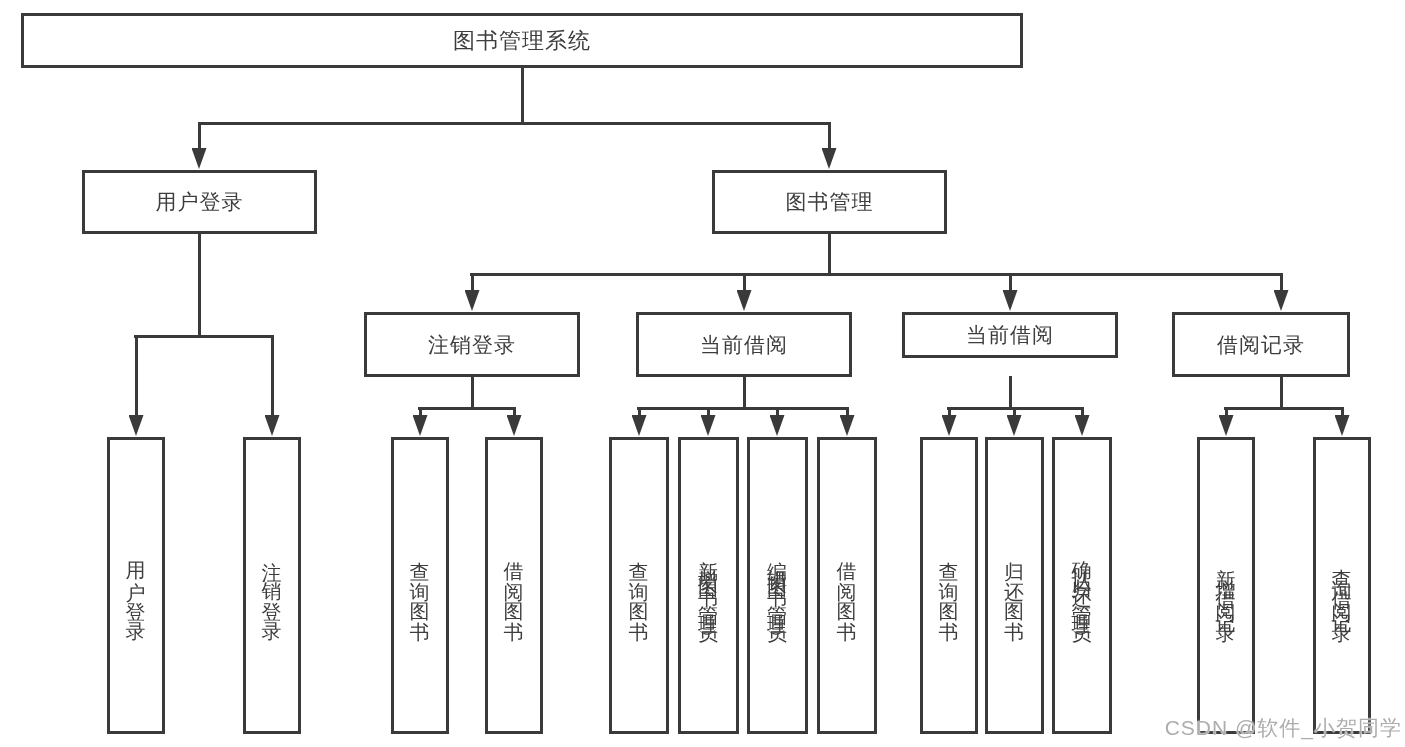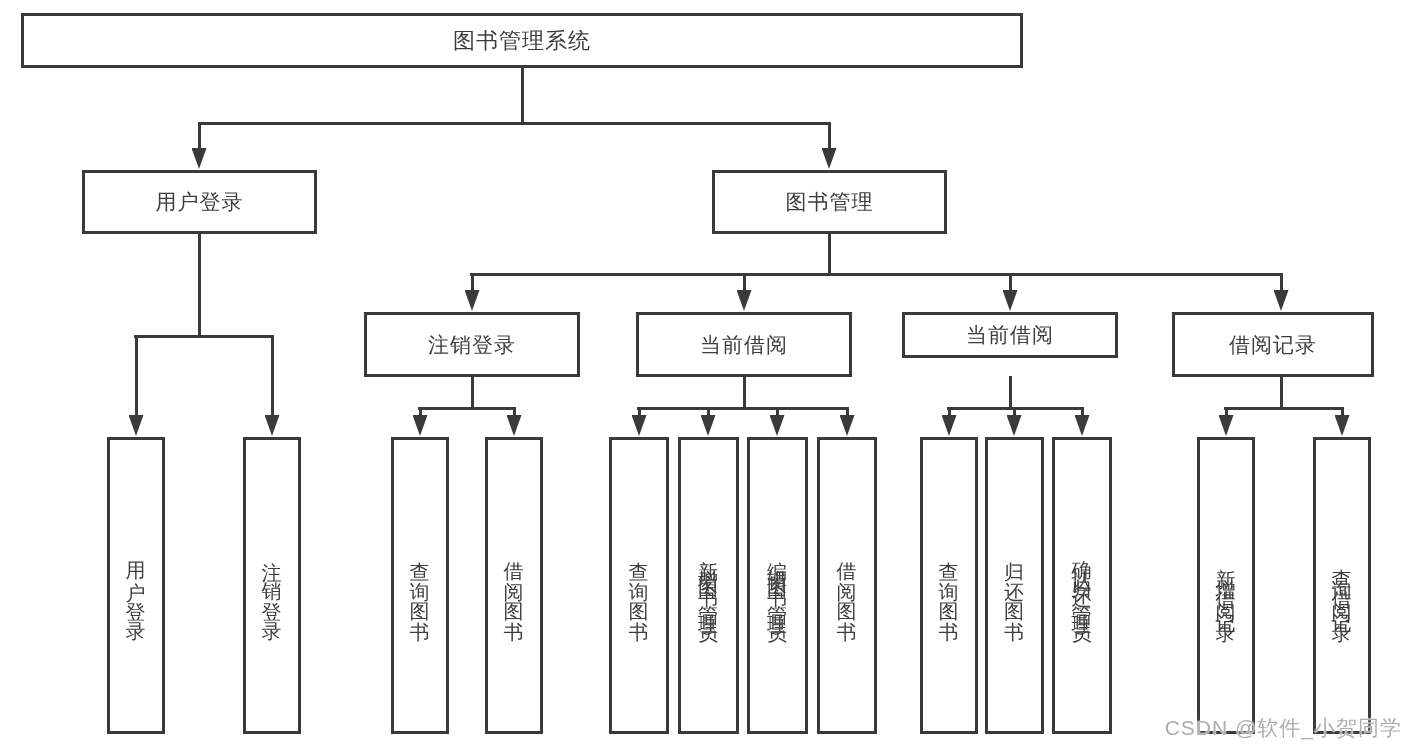--- a/index.html
+++ b/index.html
@@ -60,21 +60,21 @@
 <div class="canvas">
 
   <div class="box hbox root-box" style="left:21px;top:13px;width:1002px;height:55px;">图书管理系统</div>
 
   <div class="box hbox" style="left:82px;top:170px;width:235px;height:64px;">用户登录</div>
   <div class="box hbox" style="left:712px;top:170px;width:235px;height:64px;">图书管理</div>
 
   <div class="box hbox" style="left:364px;top:312px;width:216px;height:65px;">注销登录</div>
   <div class="box hbox" style="left:636px;top:312px;width:216px;height:65px;">当前借阅</div>
   <div class="box hbox" style="left:902px;top:312px;width:216px;height:46px;">当前借阅</div>
-  <div class="box hbox" style="left:1172px;top:312px;width:202px;height:65px;">借阅记录</div>
+  <div class="box hbox" style="left:1172px;top:312px;width:178px;height:65px;">借阅记录</div>
 
   <div class="box vbox ls4" style="left:107px;top:437px;width:58px;height:297px;">
     <span>用户登录</span>
   </div>
   <div class="box vbox ls4" style="left:243px;top:437px;width:58px;height:297px;">
     <span>注销登录</span>
   </div>
 
   <div class="box vbox ls4" style="left:391px;top:437px;width:58px;height:297px;">
     <span>查询图书</span>

